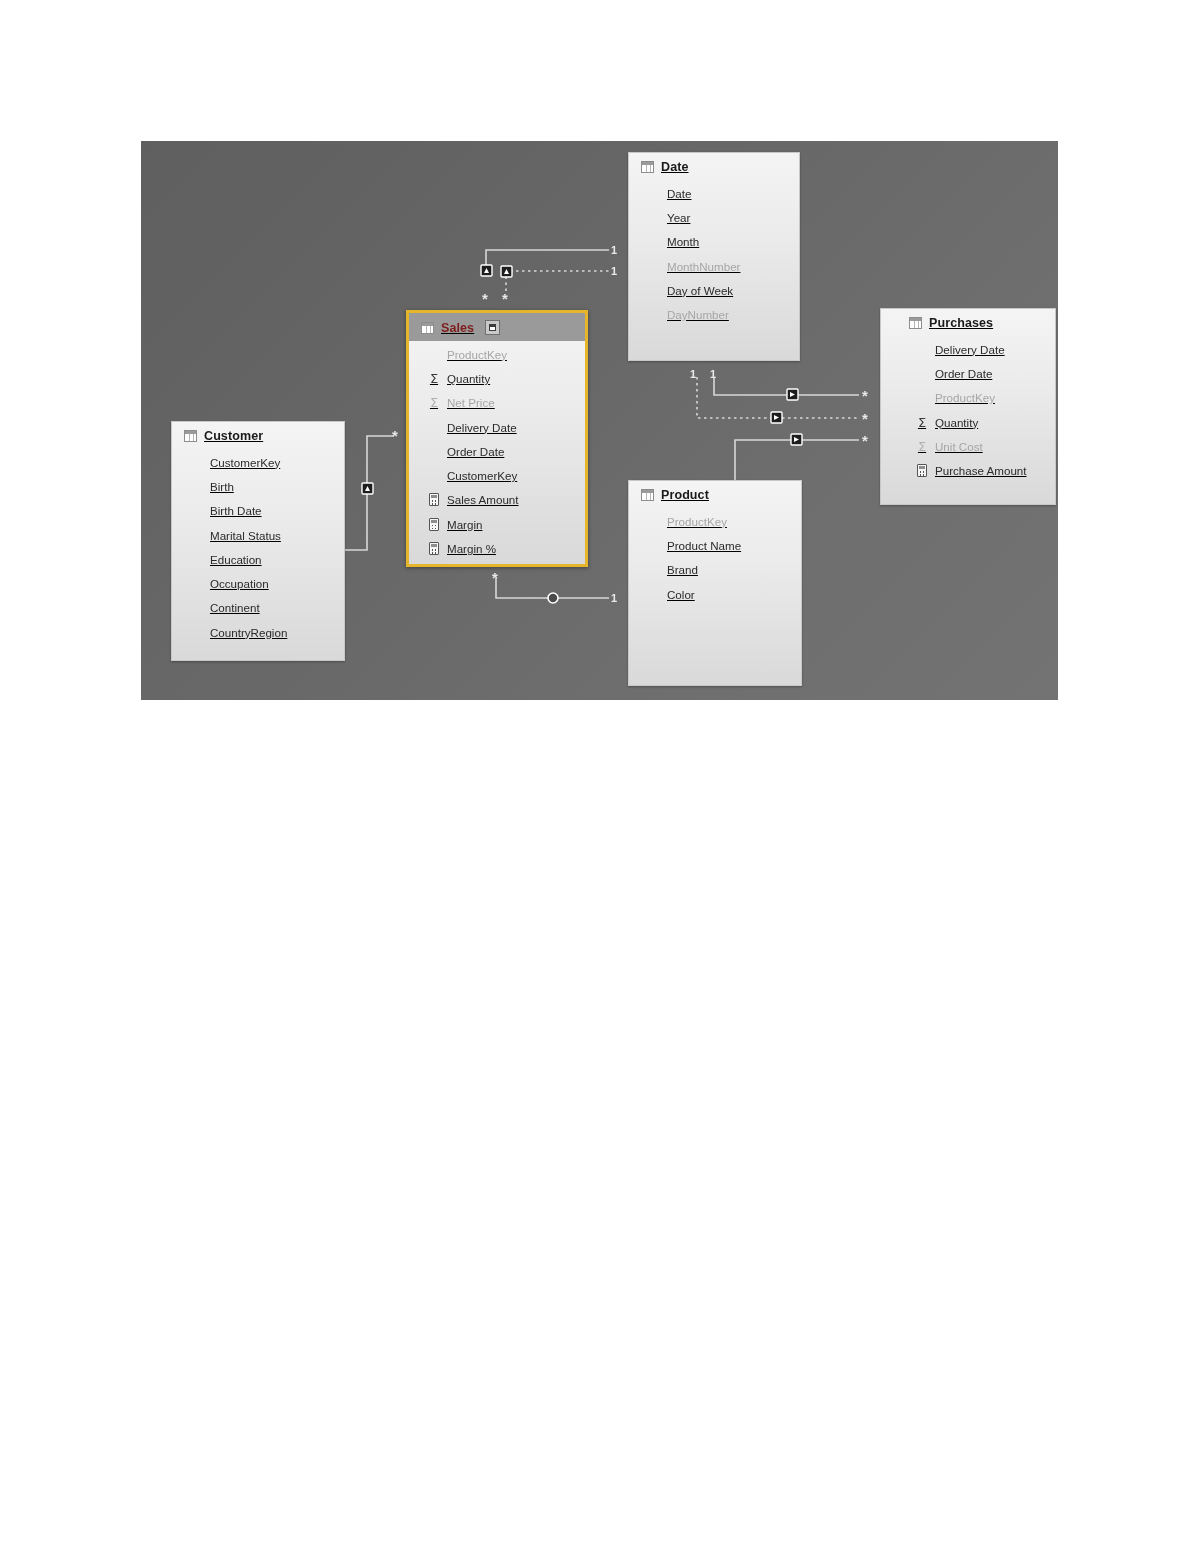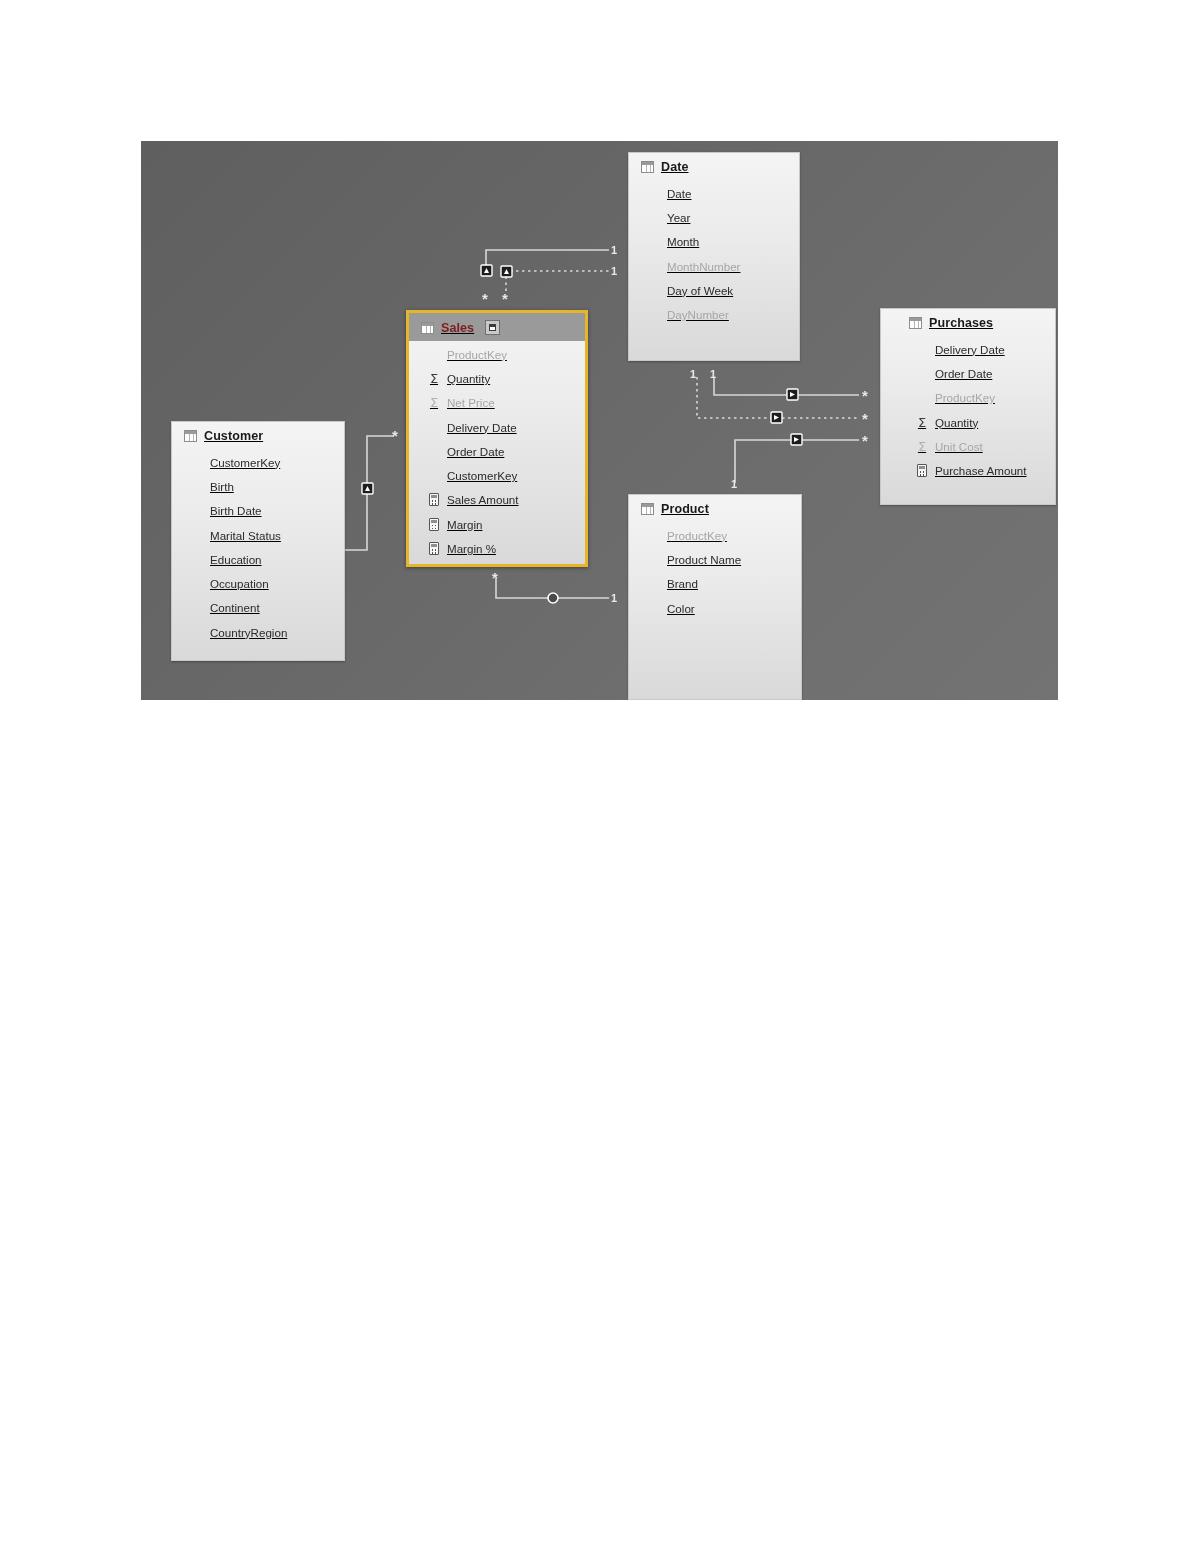--- a/index.html
+++ b/index.html
@@ -403,21 +403,21 @@
             <div class="field">
               <span class="ico blank"></span>
               <span class="fname">Continent</span>
             </div>
             <div class="field">
               <span class="ico blank"></span>
               <span class="fname">CountryRegion</span>
             </div>
           </div>
         </div>
-        <div class="tbl" style="left: 487px; top: 353px; width: 174px; height: 206px;">
+        <div class="tbl" style="left: 487px; top: 339px; width: 174px; height: 206px;">
           <div class="tbl-head">
             <span class="tbl-glyph"></span>
             <span>Product</span>
           </div>
           <div class="fields">
             <div class="field hidden-f">
               <span class="ico blank"></span>
               <span class="fname">ProductKey</span>
             </div>
             <div class="field">

